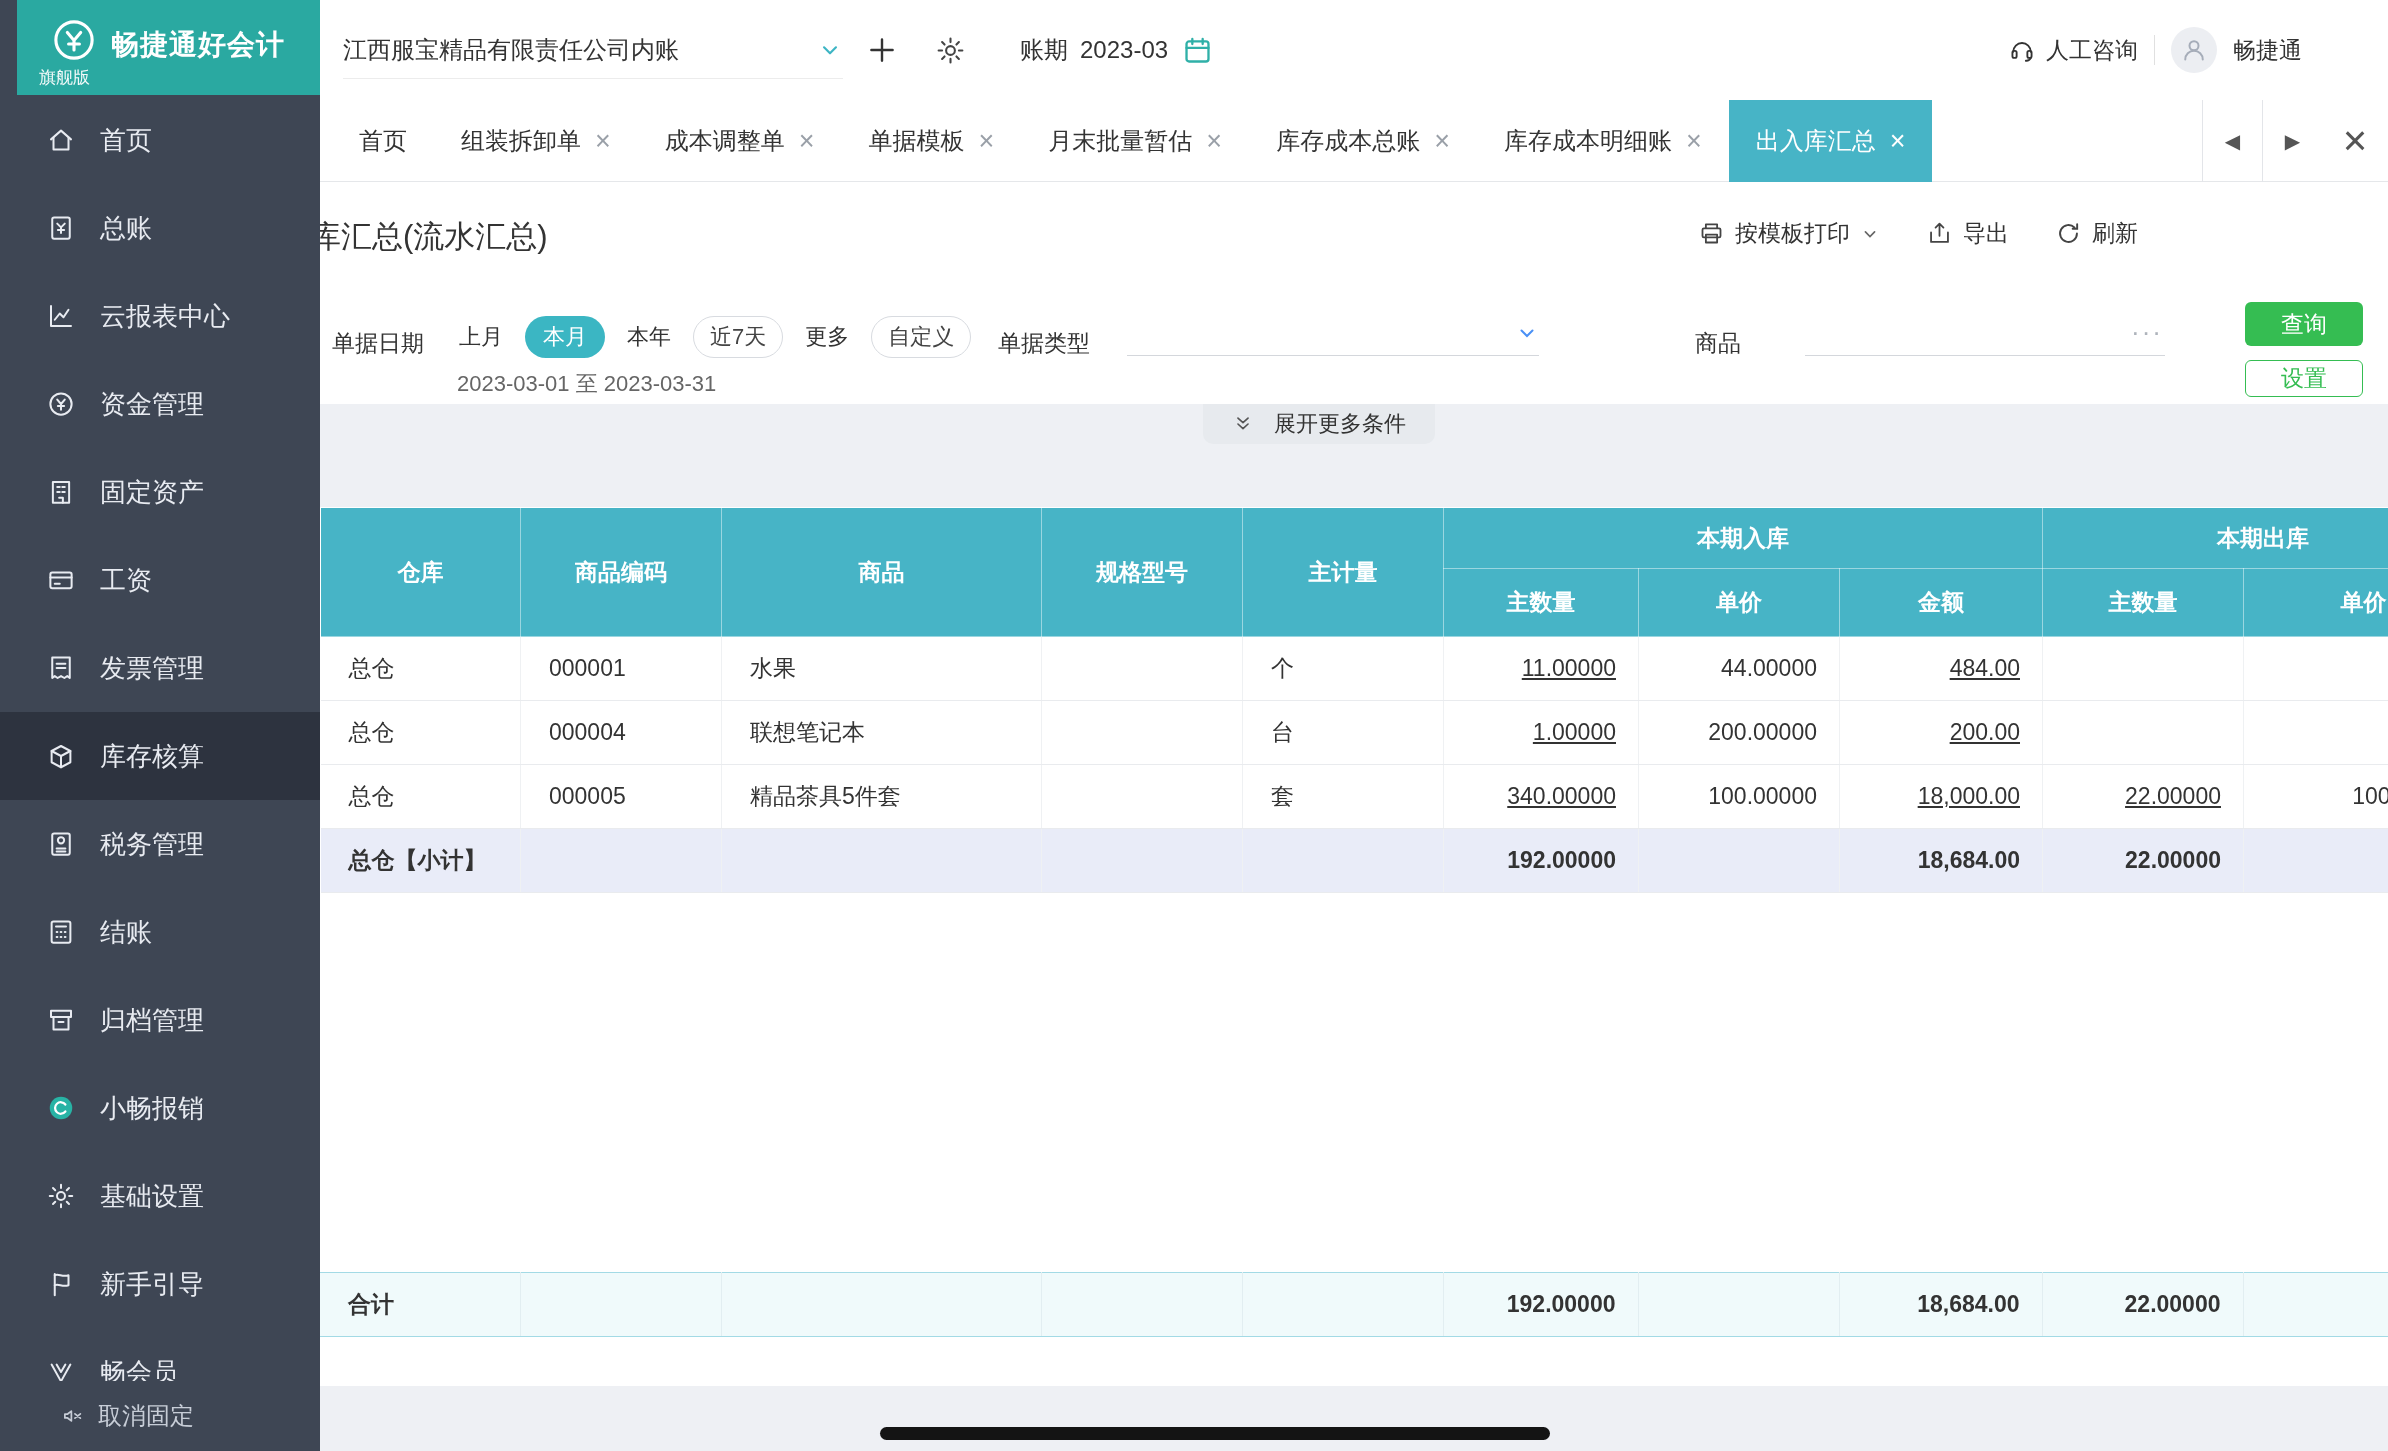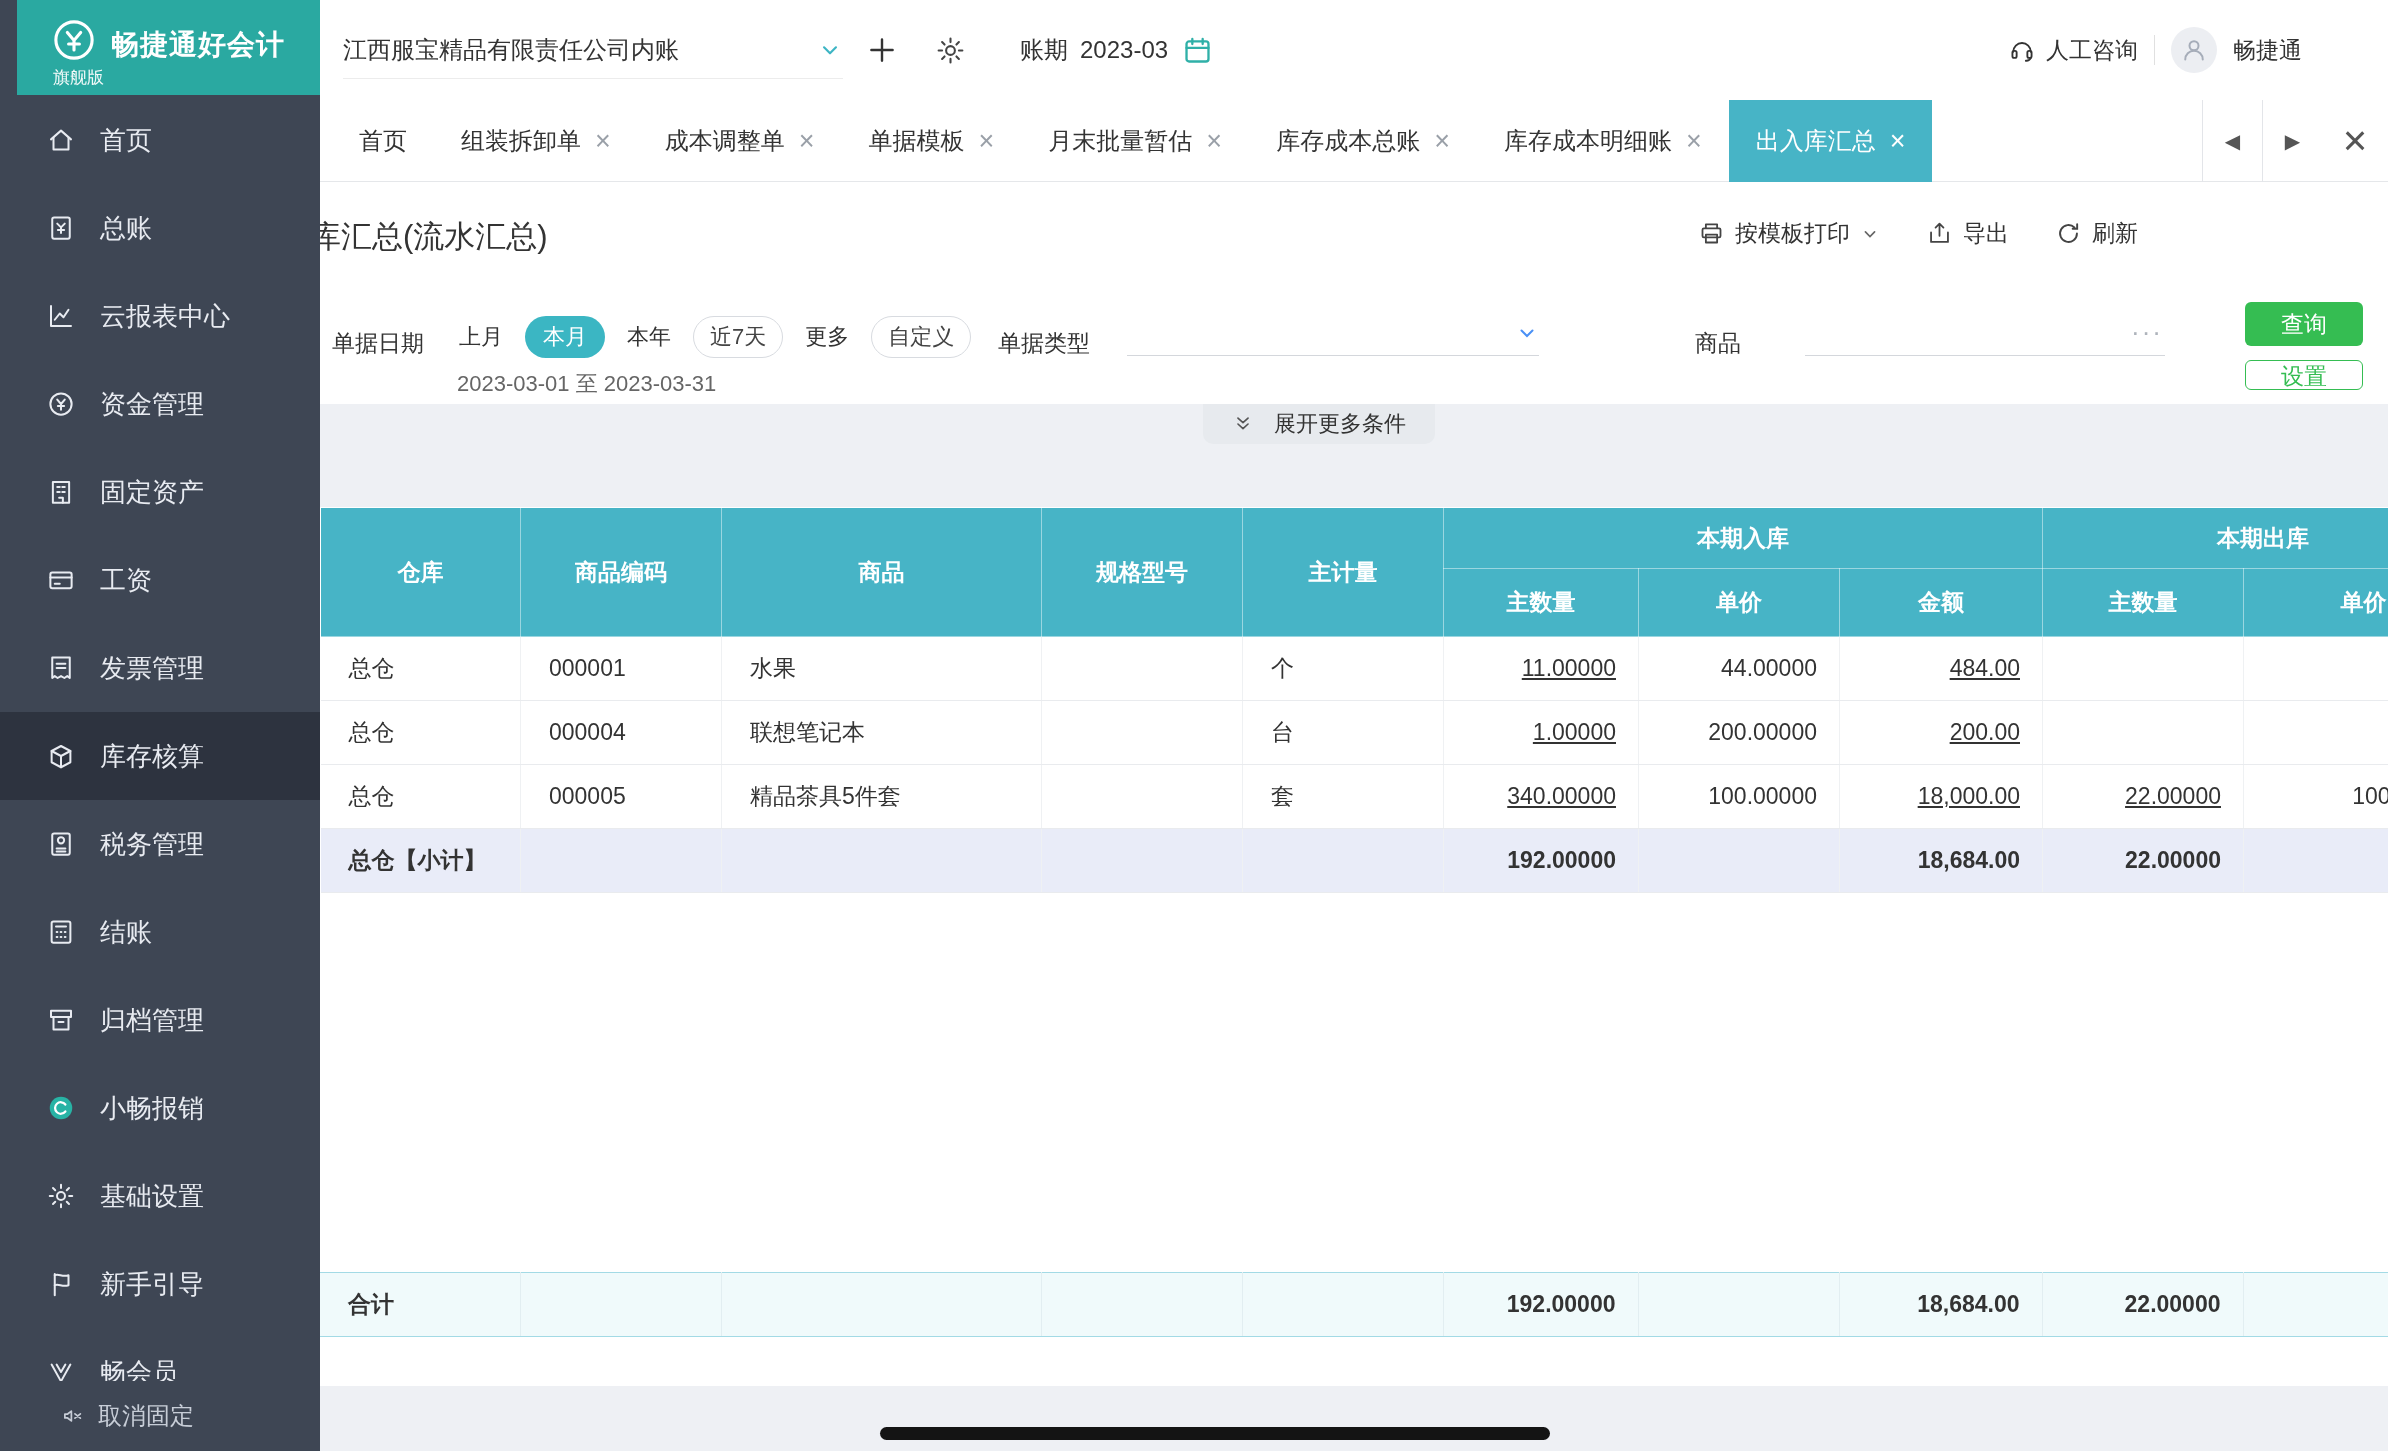--- a/index.html
+++ b/index.html
@@ -5,21 +5,21 @@
   *{margin:0;padding:0;box-sizing:border-box;}
   html,body{width:2388px;height:1451px;}
   body{font-family:"Liberation Sans","DejaVu Sans",sans-serif;background:#fff;overflow:hidden;}
   .screen{position:relative;width:2388px;height:1451px;overflow:hidden;background:#eef0f4;}
 
   
   .sidebar{position:absolute;left:0;top:0;width:320px;height:1451px;background:#3e4654;z-index:20;padding-left:17px;}
   .logo-block{position:relative;height:95px;background:#2aa9a1;color:#fff;}
   .logo-circle{position:absolute;left:32px;top:15px;width:50px;height:50px;}
   .logo-title{position:absolute;left:94px;top:26px;font-size:28px;font-weight:bold;letter-spacing:1px;}
-  .logo-sub{position:absolute;left:36px;top:66px;font-size:17px;opacity:.95;}
+  .logo-sub{position:absolute;left:22px;top:66px;font-size:17px;opacity:.95;}
   .menu{position:absolute;top:96px;left:0;right:0;}
   .menu-item{height:88px;display:flex;align-items:center;color:#e8ebf1;font-size:26px;cursor:pointer;}
   .menu-item.active{background:#2d333f;}
   .menu-item .mi{width:30px;height:30px;margin-left:46px;margin-right:24px;flex:none;}
   .unpin{position:absolute;bottom:0;left:0;right:0;height:70px;background:#3e4654;display:flex;align-items:center;color:#c7cdd7;font-size:24px;z-index:5;cursor:pointer;}
   .unpin svg{margin-left:60px;margin-right:12px;}
 
   
   .topbar{position:absolute;left:320px;top:0;width:2068px;height:100px;background:#fff;z-index:10;}
   .tb-item{position:absolute;top:0;height:100px;display:flex;align-items:center;}
@@ -62,21 +62,21 @@
   .pill.selected{background:#3bb6c3;color:#fff;border-radius:999px;padding:6px 18px;}
   .pill.outlined{border:1px solid #d8dbe0;border-radius:999px;padding:5px 16px;color:#444;background:#fff;}
   .date-range{position:absolute;left:137px;top:187px;font-size:22px;color:#666;}
   .lbl-doctype{left:678px;top:146px;}
   .u-select{position:absolute;top:128px;height:46px;border-bottom:1px solid #d4d7dc;display:flex;align-items:center;justify-content:flex-end;cursor:pointer;}
   .sel-doctype{left:807px;width:412px;}
   .sel-product{left:1485px;width:360px;}
   .lbl-product{left:1375px;top:146px;}
   .dots{color:#aeb3bb;font-size:26px;letter-spacing:2px;padding-right:2px;}
   .btn-query{position:absolute;left:1925px;top:120px;width:118px;height:44px;background:#35bd52;color:#fff;border:none;border-radius:6px;font-size:23px;cursor:pointer;font-family:inherit;}
-  .btn-settings{position:absolute;left:1925px;top:178px;width:118px;height:30px;background:#fff;color:#35bd52;border:1px solid #35bd52;border-radius:6px;font-size:23px;cursor:pointer;font-family:inherit;}
+  .btn-settings{position:absolute;left:1925px;top:178px;width:118px;height:37px;background:#fff;color:#35bd52;border:1px solid #35bd52;border-radius:6px;font-size:23px;cursor:pointer;font-family:inherit;}
   .expand-pill{position:absolute;left:883px;top:222px;width:232px;height:40px;background:#e7eaee;border-radius:0 0 10px 10px;display:flex;align-items:center;justify-content:center;gap:20px;font-size:22px;color:#333;cursor:pointer;}
 
   
   .table-panel{position:absolute;left:0;top:325px;width:2068px;height:879px;background:#fff;}
   table.grid{border-collapse:collapse;table-layout:fixed;position:absolute;left:0;top:0;background:#fff;}
   #grid,#total-grid{width:2163px;}
   .grid th{background:#47b4c6;color:#fff;font-size:23px;font-weight:600;border:1px solid rgba(255,255,255,.45);text-align:center;}
   .grid tr.h1 th{height:61px;}
   .grid tr.h2 th{height:68px;}
   .grid td{height:64px;font-size:23px;color:#333;background:#fff;border-bottom:1px solid #e9ebee;border-right:1px solid #eff1f3;white-space:nowrap;overflow:hidden;}

